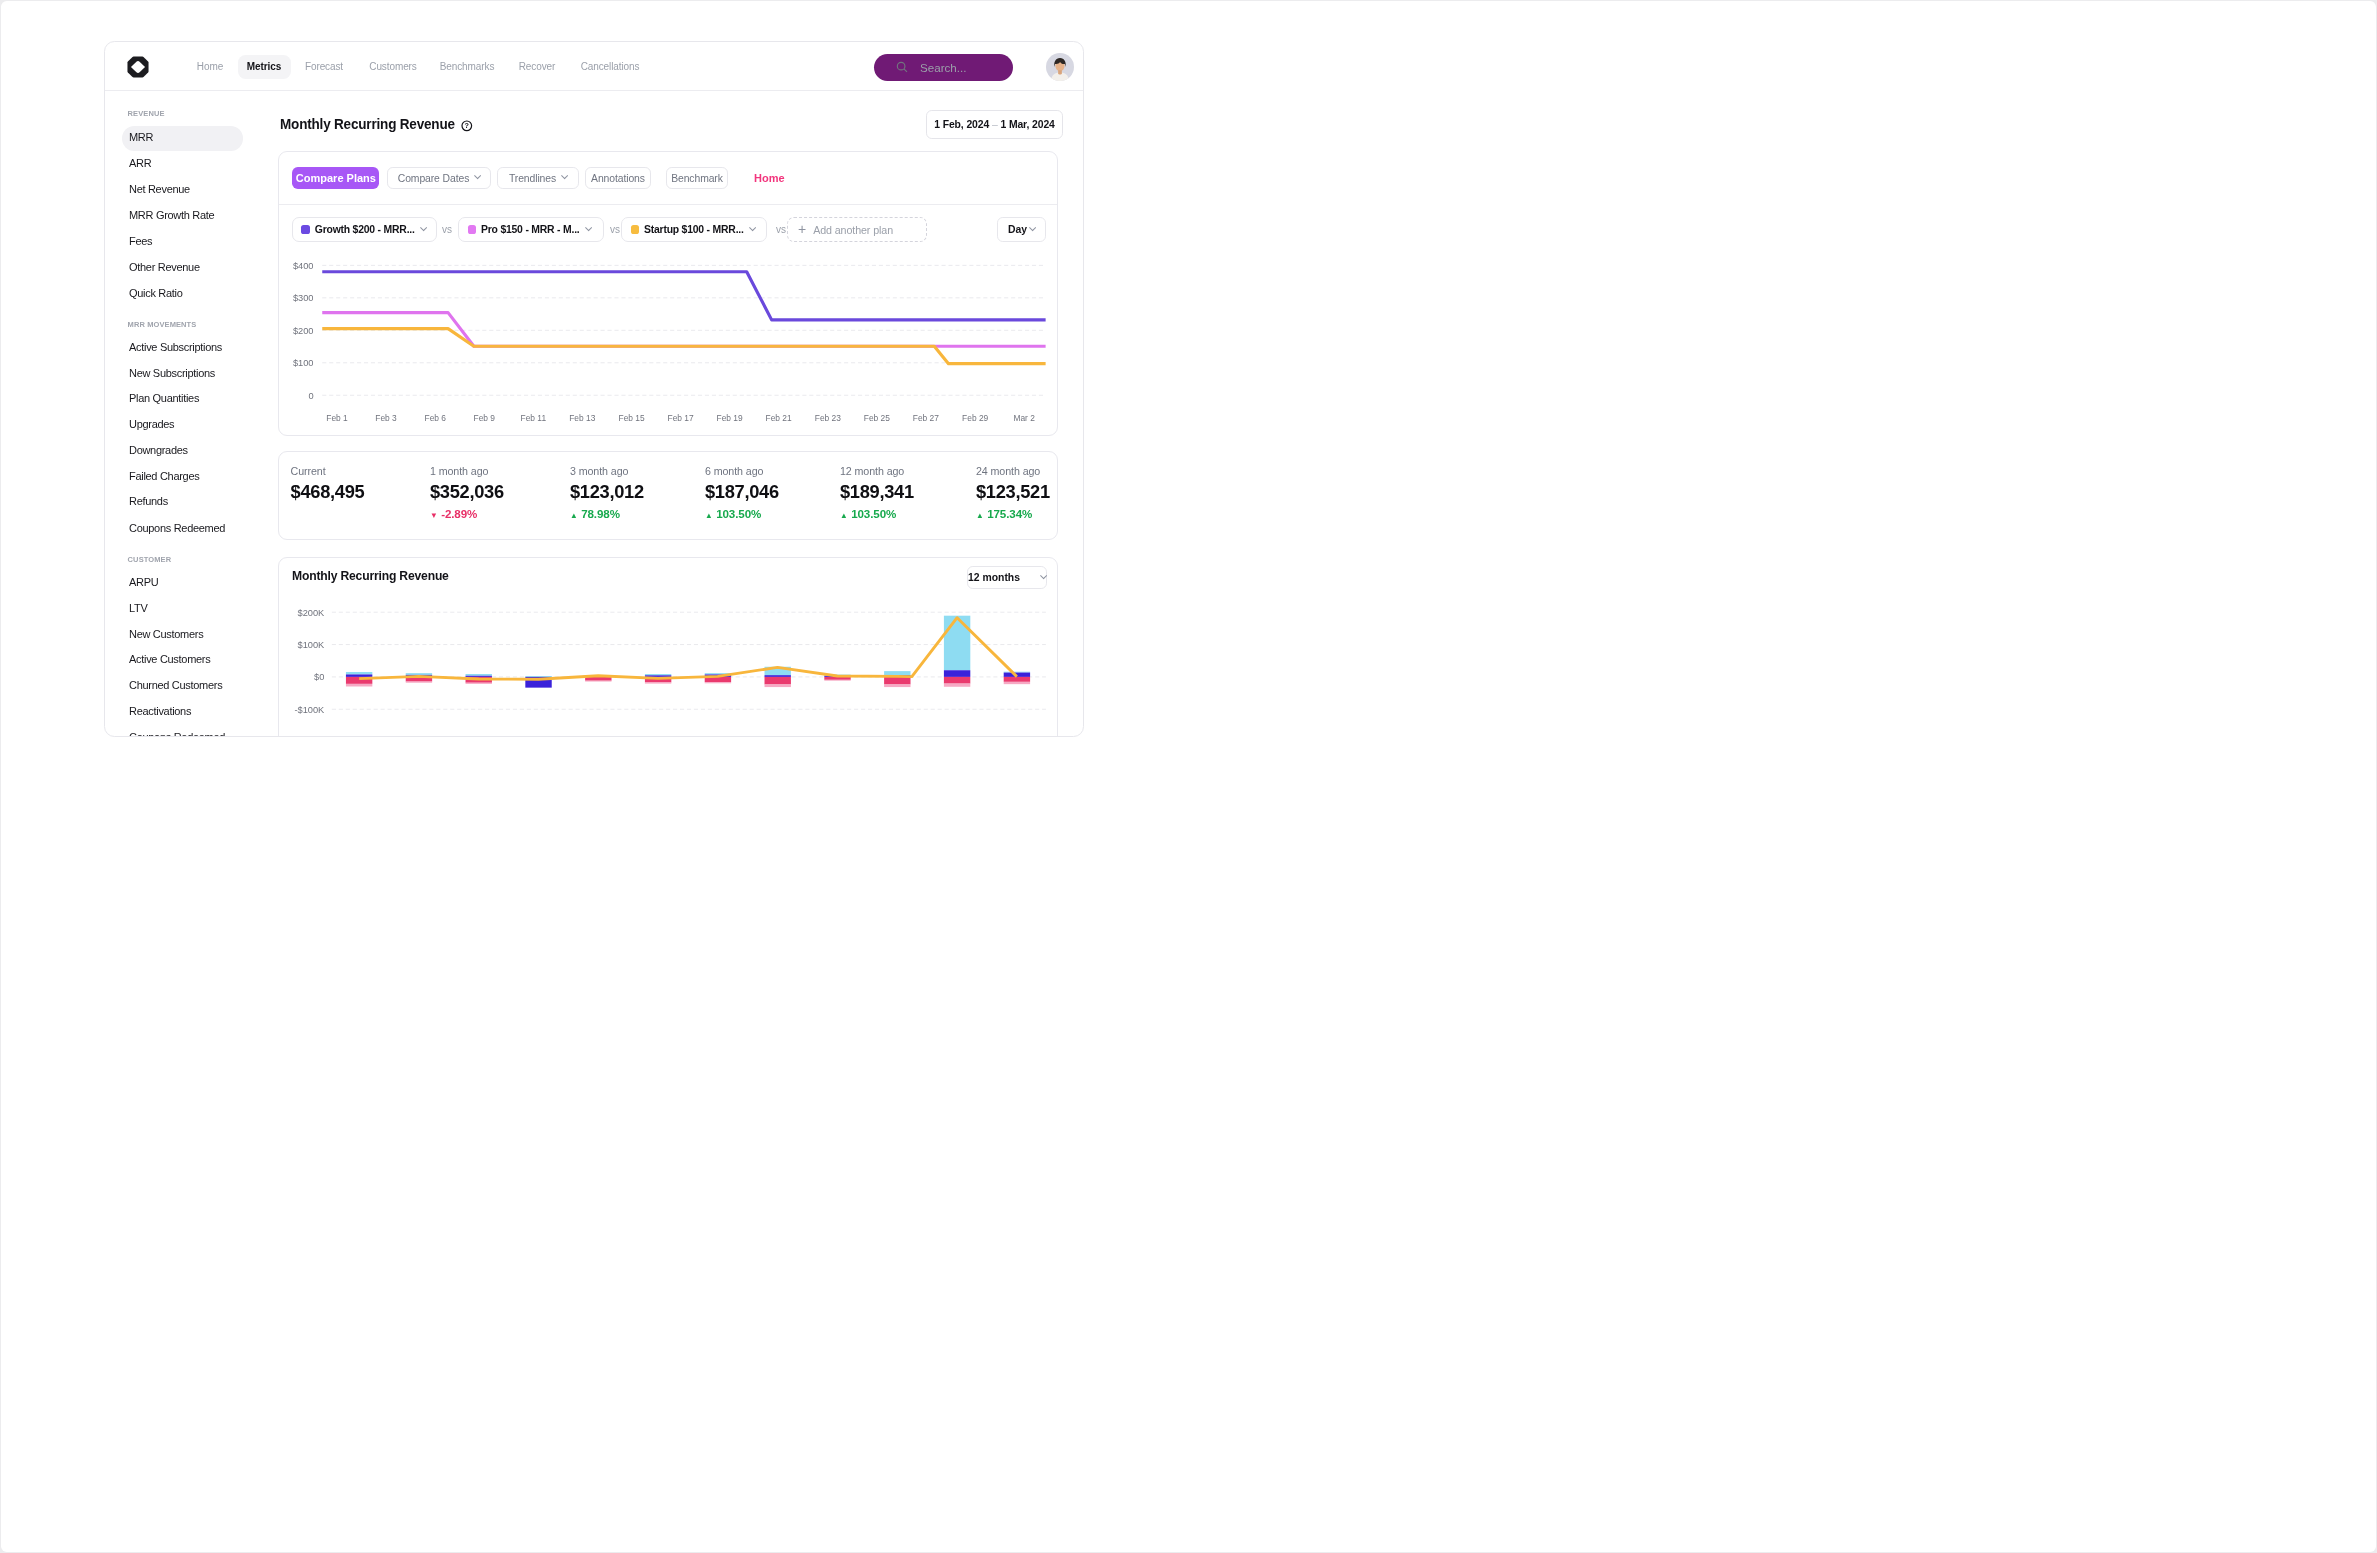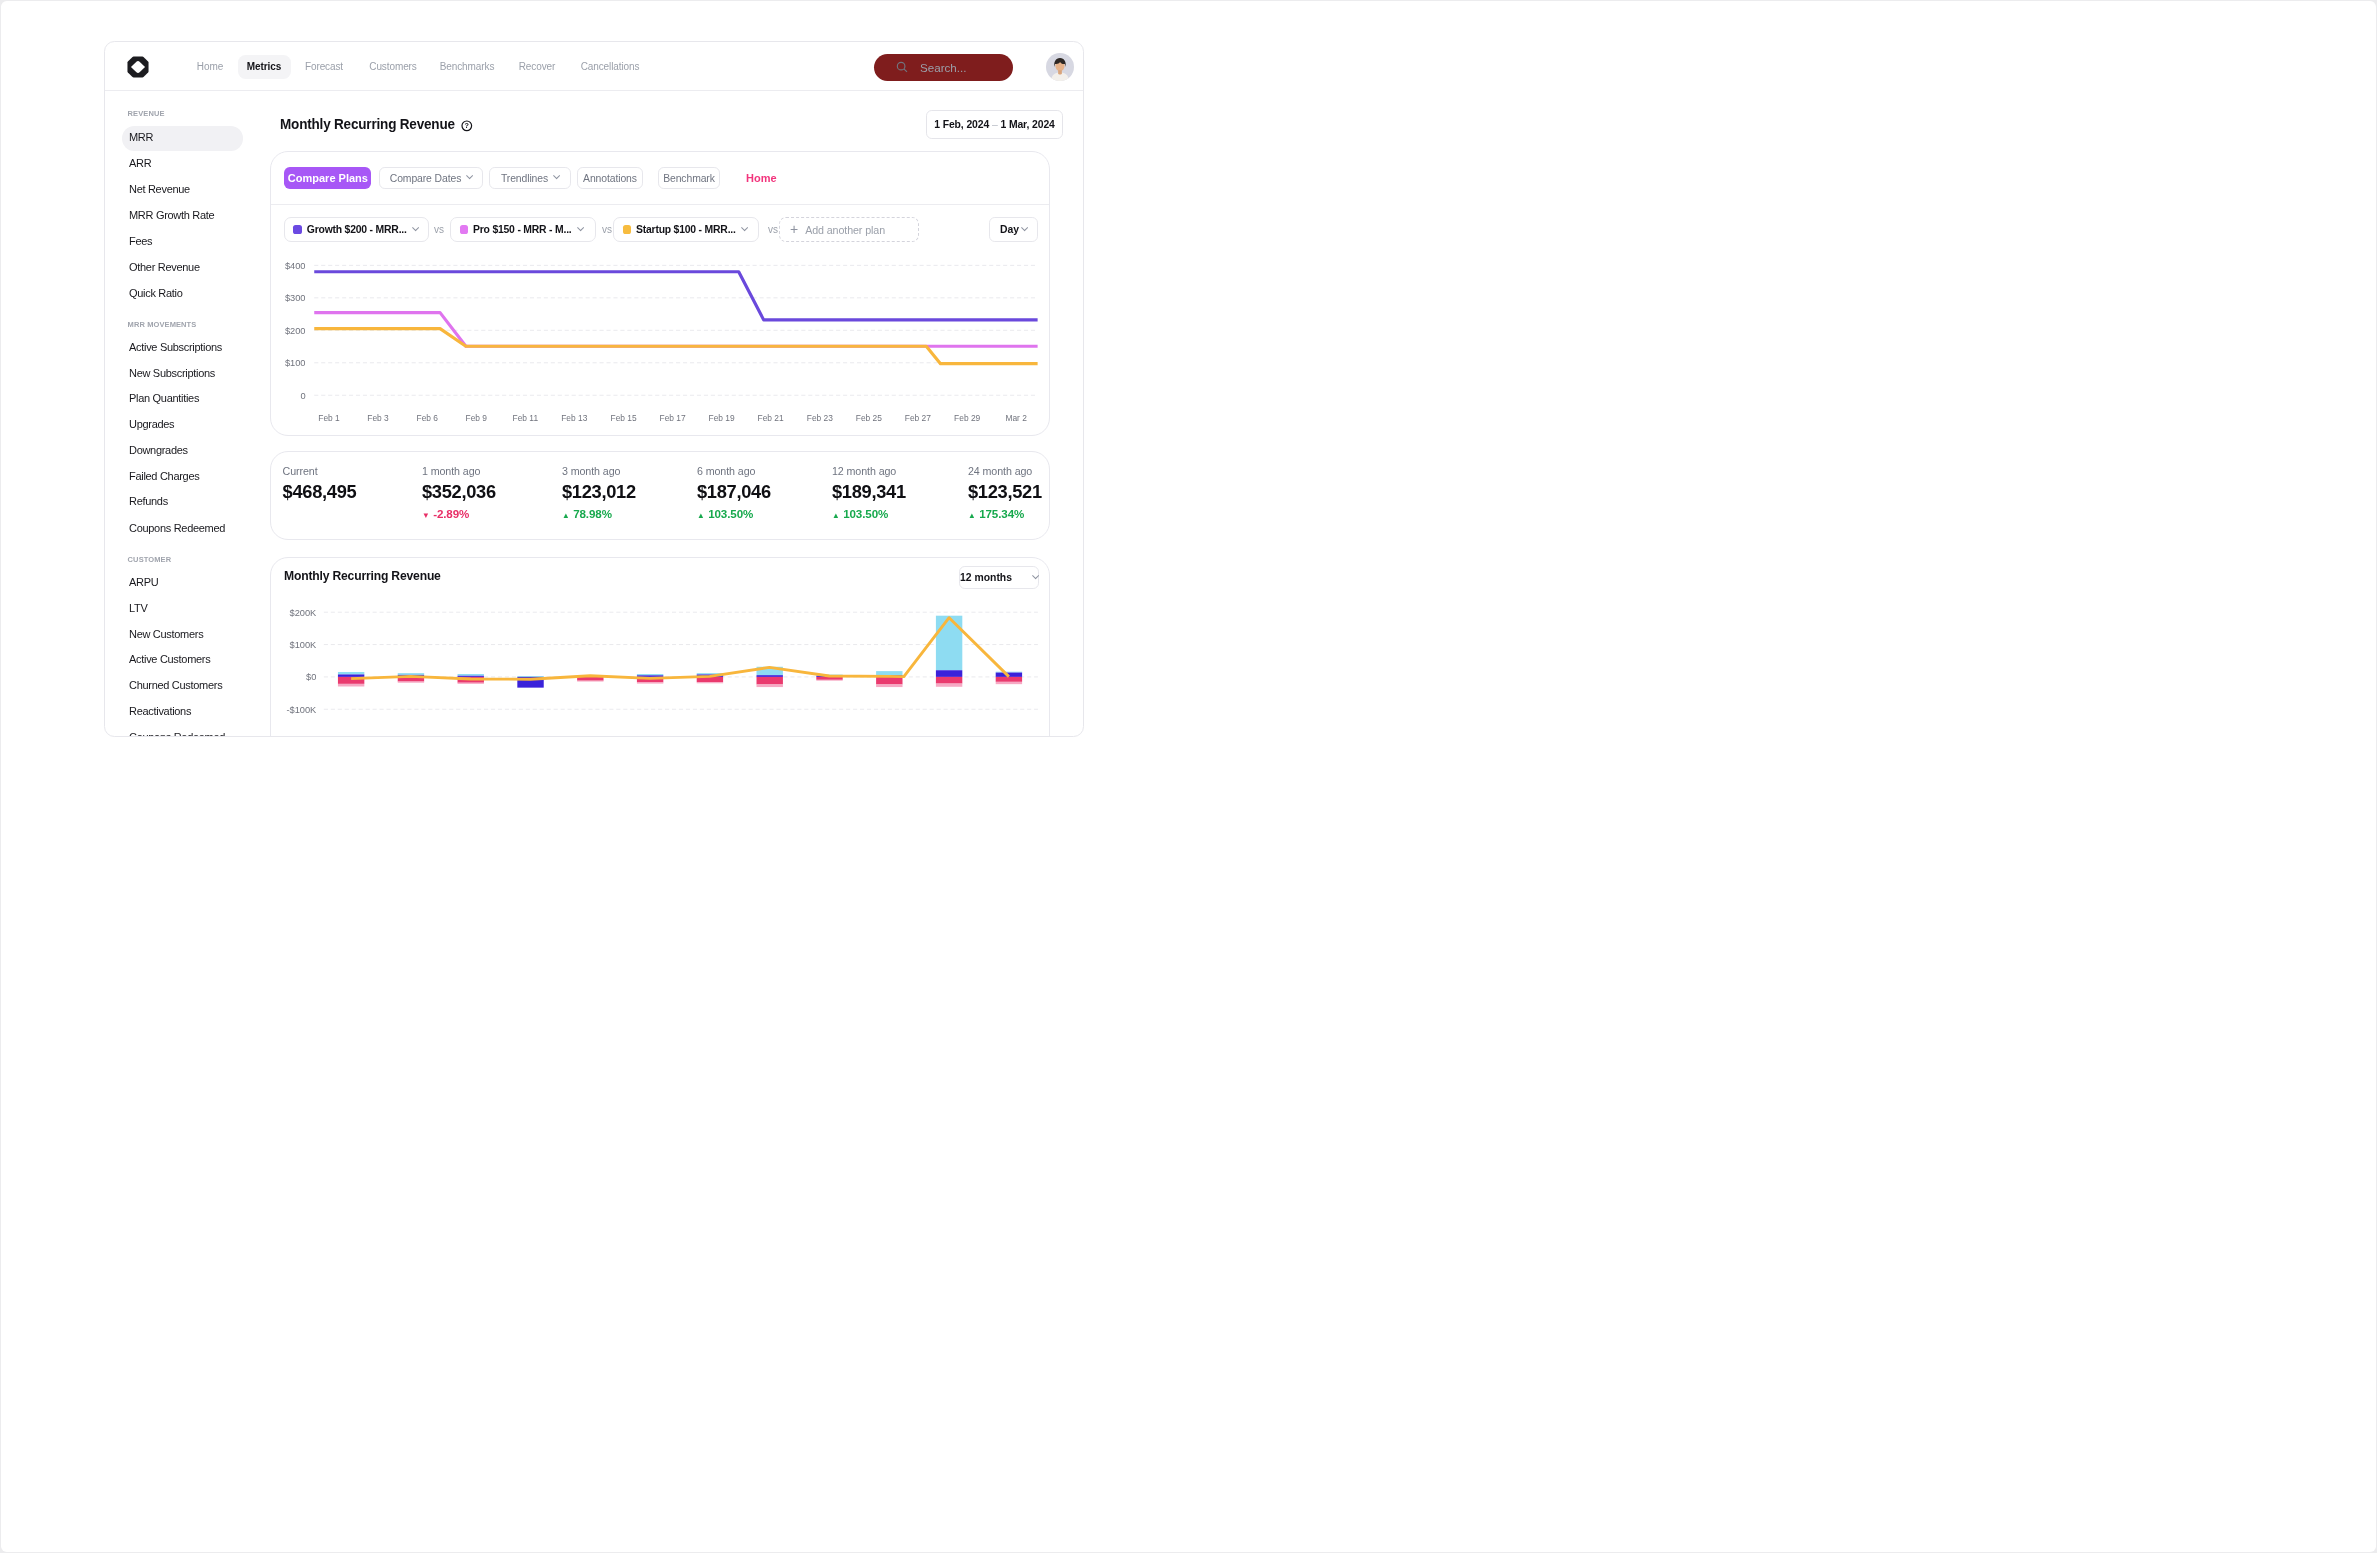--- a/index.html
+++ b/index.html
@@ -5,21 +5,21 @@
 .abs{position:absolute}
 .page{position:absolute;left:1.2px;top:1.2px;right:1.2px;bottom:1.2px;background:#fff;border-radius:5.8px}
 .card{position:absolute;left:104px;top:41px;width:980px;height:696px;background:#fff;border:0.9px solid #e7e7ec;border-radius:10.4px;overflow:hidden}
 .hdr{position:absolute;left:0;top:0;width:100%;height:49px;border-bottom:0.6px solid #ececf0}
 .nav{position:absolute;top:0;height:49px;line-height:49px;font-size:10px;color:#9ba0aa;font-weight:500;letter-spacing:-0.1px;transform:translateX(-50%);white-space:nowrap}
 .navpill{position:absolute;left:133px;top:12.5px;width:53px;height:24.4px;background:#f4f4f6;border-radius:7.5px}
 .navsel{color:#131318;font-weight:700}
 .slabel{position:absolute;left:22.6px;font-size:7.5px;font-weight:600;letter-spacing:0.1px;color:#a0a4ad}
 .sitem{position:absolute;left:24px;font-size:11px;font-weight:500;letter-spacing:-0.3px;color:#18181d;white-space:nowrap;line-height:11.6px}
 .mrrpill{position:absolute;left:17px;top:84px;width:121px;height:25px;background:#f1f1f4;border-radius:12.2px}
-.panel{position:absolute;left:165px;width:780px;background:#fff;border:0.9px solid #e8e8ee;border-radius:18px}
+.panel{position:absolute;left:173px;width:780px;background:#fff;border:0.9px solid #e8e8ee;border-radius:9px}
 .btn{position:absolute;top:15px;height:22px;border:0.9px solid #e7e7ec;border-radius:5.8px;font-size:10.4px;font-weight:500;letter-spacing:-0.1px;color:#6f7480;display:flex;align-items:center;justify-content:center;white-space:nowrap}
 .chev{display:inline-block;width:5.2px;height:5.2px;border-right:1px solid #8e93a0;border-bottom:1px solid #8e93a0;transform:rotate(45deg) translate(-1.2px,-1.2px);margin-left:5.8px}
 .plansel{position:absolute;top:65px;height:25px;border:0.9px solid #e7e7ec;border-radius:7px;display:flex;align-items:center}
 .dot{width:8.1px;height:8.1px;border-radius:2.6px;margin-left:8.7px}
 .ptxt{font-size:10.4px;font-weight:700;letter-spacing:-0.2px;color:#131318;margin-left:5.2px;white-space:nowrap}
 .vs{position:absolute;top:65px;height:25px;line-height:25px;font-size:10px;color:#9ba0aa;font-weight:500}
 .statlabel{position:absolute;top:13.4px;font-size:10.7px;letter-spacing:-0.1px;color:#6f7480;white-space:nowrap}
 .statval{position:absolute;top:29px;font-size:18.3px;font-weight:700;color:#0f0f13;letter-spacing:-0.3px;white-space:nowrap}
 .statdelta{position:absolute;top:55px;font-size:11.6px;font-weight:600;letter-spacing:-0.1px;white-space:nowrap}
 .tri{font-size:7.8px;margin-right:3.5px}
@@ -33,21 +33,21 @@
         <path d="M6.8 19 L16.3 9.9 Q19 7.8 21.7 9.9 L31.2 19 L21.7 28.1 Q19 30.2 16.3 28.1 Z" fill="#fff"></path>
       </svg>
 <div class="navpill"></div>
 <div class="nav" style="left:105px">Home</div>
 <div class="nav navsel" style="left:159px">Metrics</div>
 <div class="nav" style="left:219px">Forecast</div>
 <div class="nav" style="left:288px">Customers</div>
 <div class="nav" style="left:362px">Benchmarks</div>
 <div class="nav" style="left:432px">Recover</div>
 <div class="nav" style="left:505px">Cancellations</div>
-<div class="abs" style="left:769px;top:11.6px;width:139px;height:27px;background:#7f1d1d;border-radius:13.4px">
+<div class="abs" style="left:769px;top:11.6px;width:139px;height:27px;background:#701a75;border-radius:13.4px">
 <svg class="abs" style="left:21px;top:6.4px" width="14" height="14" viewBox="0 0 24 24" fill="none" stroke="#71747e" stroke-width="2">
           <circle cx="10.5" cy="10.5" r="6.5"></circle>
           <line x1="15.3" y1="15.3" x2="20.5" y2="20.5"></line>
         </svg>
 <div class="abs" style="left:46px;top:0;line-height:27px;font-size:11.6px;color:#9ba0aa">Search...</div>
 </div>
 <svg class="abs" style="left:941px;top:11px" width="28" height="28" viewBox="0 0 48 48">
         <defs>
           <clipPath id="av">
             <circle cx="24" cy="24" r="24"></circle>

